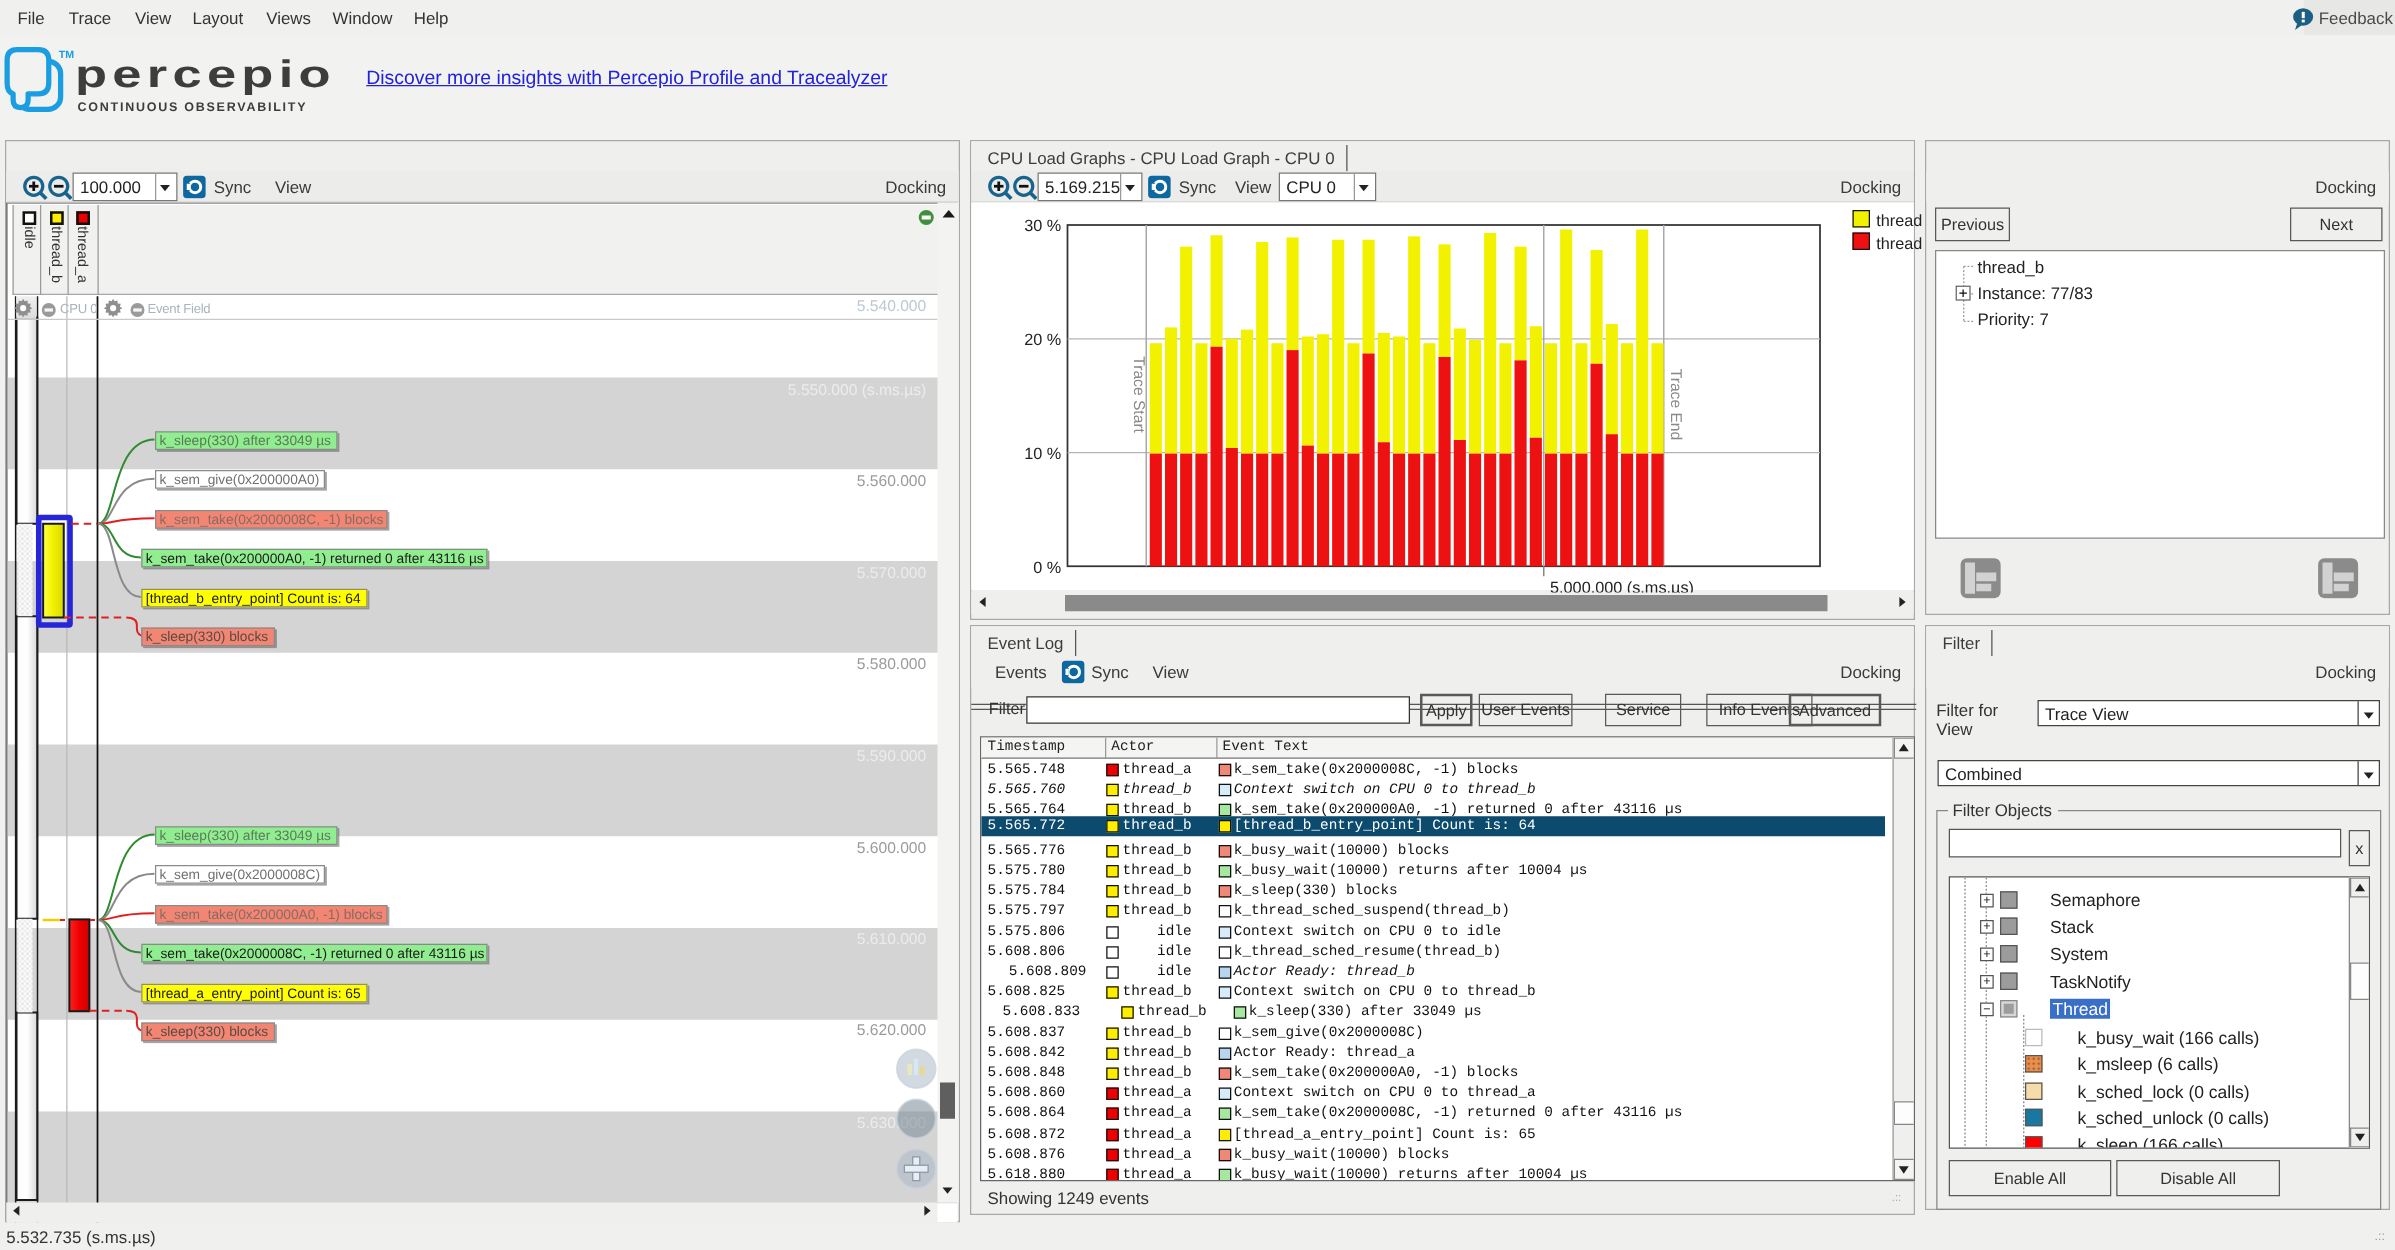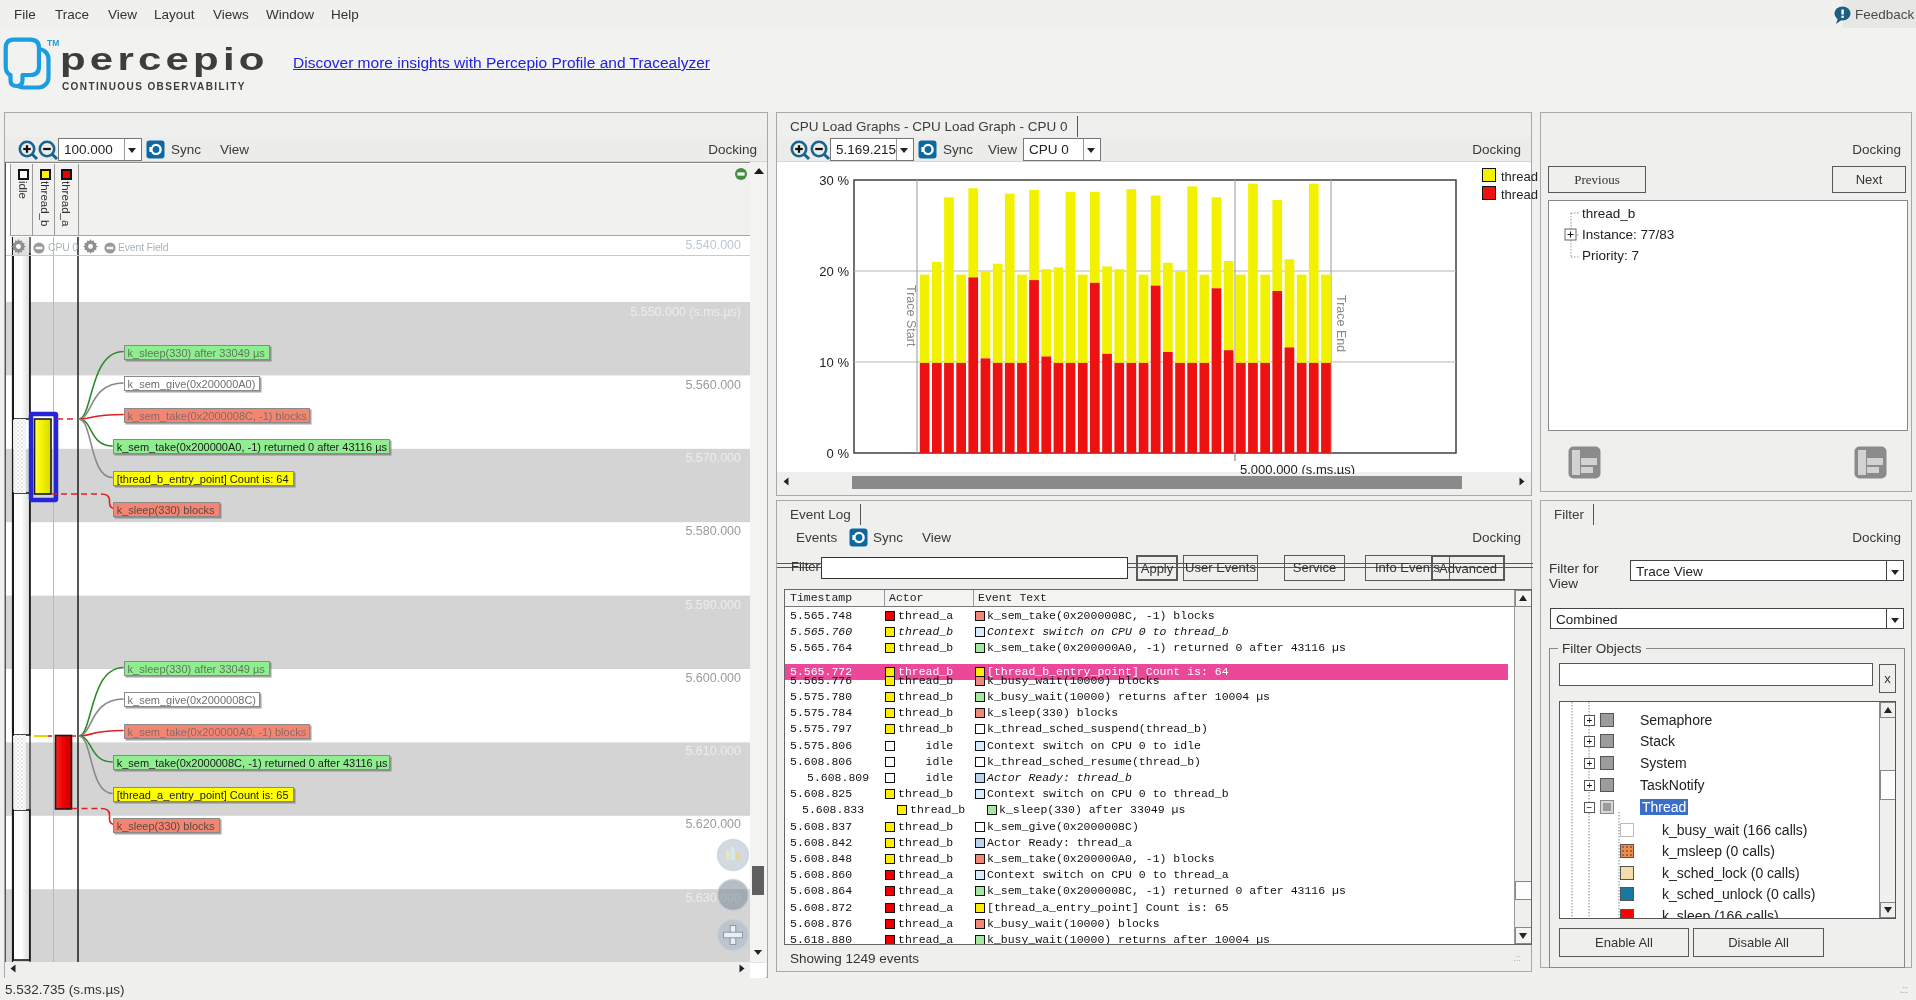--- a/index.html
+++ b/index.html
@@ -397,21 +397,21 @@
         <div class="abs" style="left:189.5px;top:3px;width:10px;height:10px;background:#d6ecf8;border:1.3px solid #111;"></div>
         <span class="abs" style="left:202px;top:0;white-space:pre;">Context switch on CPU 0 to thread_b</span>
       </div>
 <div class="abs" style="left:0;top:50.4px;width:723px;height:16.2px;color:#111;line-height:16px;">
         <span class="abs" style="left:5px;top:0;">5.565.764</span>
         <div class="abs" style="left:99.5px;top:3px;width:10px;height:10px;background:#ffee00;border:1.3px solid #111;"></div>
         <span class="abs" style="left:113px;top:0;white-space:pre;">thread_b</span>
         <div class="abs" style="left:189.5px;top:3px;width:10px;height:10px;background:#a6e8a0;border:1.3px solid #111;"></div>
         <span class="abs" style="left:202px;top:0;white-space:pre;">k_sem_take(0x200000A0, -1) returned 0 after 43116 µs</span>
       </div>
-<div class="abs" style="left:0;top:74px;width:723px;height:16.2px;background:#ec4899;color:#fff;line-height:16px;">
+<div class="abs" style="left:0;top:63px;width:723px;height:16.2px;background:#0c4a6e;color:#fff;line-height:16px;">
         <span class="abs" style="left:5px;top:0;">5.565.772</span>
         <div class="abs" style="left:99.5px;top:3px;width:10px;height:10px;background:#ffee00;border:1.3px solid #111;"></div>
         <span class="abs" style="left:113px;top:0;white-space:pre;">thread_b</span>
         <div class="abs" style="left:189.5px;top:3px;width:10px;height:10px;background:#ffee00;border:1.3px solid #111;"></div>
         <span class="abs" style="left:202px;top:0;white-space:pre;">[thread_b_entry_point] Count is: 64</span>
       </div>
 <div class="abs" style="left:0;top:82.8px;width:723px;height:16.2px;color:#111;line-height:16px;">
         <span class="abs" style="left:5px;top:0;">5.565.776</span>
         <div class="abs" style="left:99.5px;top:3px;width:10px;height:10px;background:#ffee00;border:1.3px solid #111;"></div>
         <span class="abs" style="left:113px;top:0;white-space:pre;">thread_b</span>
@@ -538,21 +538,21 @@
         <div class="abs" style="left:4px;top:343px;width:0;height:0;border-left:4px solid transparent;border-right:4px solid transparent;border-top:6px solid #222;"></div>
       </div>
 </div>
 <span class="abs" style="left:13px;top:450px;font-size:13.5px;color:#333;">Showing 1249 events</span>
 <span class="abs" style="right:10px;top:452px;font-size:9px;color:#aaa;">.::</span>
 </div>
 <div class="panel" style="left:1540px;top:112px;width:372px;height:380px;">
 <div class="toolbar" style="top:24px;background:#efefee;border-bottom:none;">
       <span class="docking">Docking</span>
     </div>
-<div class="btn" style="left:7px;top:53px;width:98px;height:27px;line-height:25px;font-family:Liberation Serif, serif;">Previous</div>
+<div class="btn" style="left:7px;top:53px;width:60px;height:27px;line-height:25px;">Previous</div>
 <div class="btn" style="left:291px;top:53px;width:74px;height:27px;line-height:25px;">Next</div>
 <div class="abs" style="left:7px;top:87px;width:360px;height:231px;background:#fff;border:1px solid #888;">
 <svg class="abs" style="left:0;top:0;" width="360" height="231" viewBox="0 0 360 231">
 <path d="M22 12 L22 56" stroke="#999" stroke-width="1" stroke-dasharray="1.5,1.5" fill="none"></path>
 <path d="M22 12 L30 12 M22 34 L30 34 M22 56 L30 56" stroke="#999" stroke-width="1" stroke-dasharray="1.5,1.5" fill="none"></path>
 <rect x="16" y="28" width="11" height="11" fill="#fff" stroke="#666"></rect>
 <line x1="18.5" y1="33.5" x2="24.5" y2="33.5" stroke="#111"></line>
 <line x1="21.5" y1="30.5" x2="21.5" y2="36.5" stroke="#111"></line>
 </svg>
 <span class="abs" style="left:33px;top:5px;font-size:13.5px;color:#222;">thread_b</span>
@@ -614,21 +614,21 @@
 <div class="abs" style="left:24px;top:78px;width:11px;height:11px;background:#fff;border:1px solid #555;font-size:10px;line-height:9px;text-align:center;color:#111;">+</div>
 <div class="abs" style="left:40px;top:76px;width:14px;height:14px;background:#9c9c9c;border:1.4px solid #555;"></div>
 <span class="abs" style="left:80px;top:75px;font-size:14px;color:#222;">TaskNotify</span>
 <div class="abs" style="left:24px;top:100px;width:11px;height:11px;background:#fff;border:1px solid #555;font-size:10px;line-height:9px;text-align:center;color:#111;">−</div>
 <div class="abs" style="left:40px;top:98px;width:14px;height:14px;background:#d6d6d6;border:1.4px solid #888;"></div>
 <div class="abs" style="left:43px;top:101px;width:8px;height:8px;background:#9c9c9c;"></div>
 <span class="abs" style="left:80px;top:97px;font-size:14px;background:#3a6fc8;color:#fff;padding:0 2px;">Thread</span>
 <div class="abs" style="left:60px;top:121px;width:14px;height:14px;background:#ffffff;border:1.4px solid #bbb;"></div>
 <span class="abs" style="left:102px;top:120px;font-size:14px;color:#222;">k_busy_wait (166 calls)</span>
 <div class="abs" style="left:60px;top:142px;width:14px;height:14px;background:#e89050;background-image:radial-gradient(#b55d20 1px,transparent 1px);background-size:4px 4px;border:1.4px solid #555;"></div>
-<span class="abs" style="left:102px;top:141px;font-size:14px;color:#222;">k_msleep (0 calls)</span>
+<span class="abs" style="left:102px;top:141px;font-size:14px;color:#222;">k_msleep (6 calls)</span>
 <div class="abs" style="left:60px;top:164px;width:14px;height:14px;background:#f5dca8;border:1.4px solid #555;"></div>
 <span class="abs" style="left:102px;top:163px;font-size:14px;color:#222;">k_sched_lock (0 calls)</span>
 <div class="abs" style="left:60px;top:185px;width:14px;height:14px;background:#1878a0;border:1.4px solid #555;"></div>
 <span class="abs" style="left:102px;top:184px;font-size:14px;color:#222;">k_sched_unlock (0 calls)</span>
 <div class="abs" style="left:60px;top:207px;width:14px;height:14px;background:#ff0000;border:1.4px solid #555;"></div>
 <span class="abs" style="left:102px;top:206px;font-size:14px;color:#222;">k_sleep (166 calls)</span>
 <div class="abs" style="left:319px;top:0;width:17px;height:217px;background:#f0f0ef;border-left:1px solid #888;">
         <div class="abs" style="left:0;top:0;width:16px;height:16px;background:#efefee;border:1px solid #888;"></div>
         <div class="abs" style="left:4px;top:5px;width:0;height:0;border-left:4px solid transparent;border-right:4px solid transparent;border-bottom:6px solid #222;"></div>
         <div class="abs" style="left:0;top:68px;width:16px;height:30px;background:#fdfdfd;border:1px solid #888;"></div>

